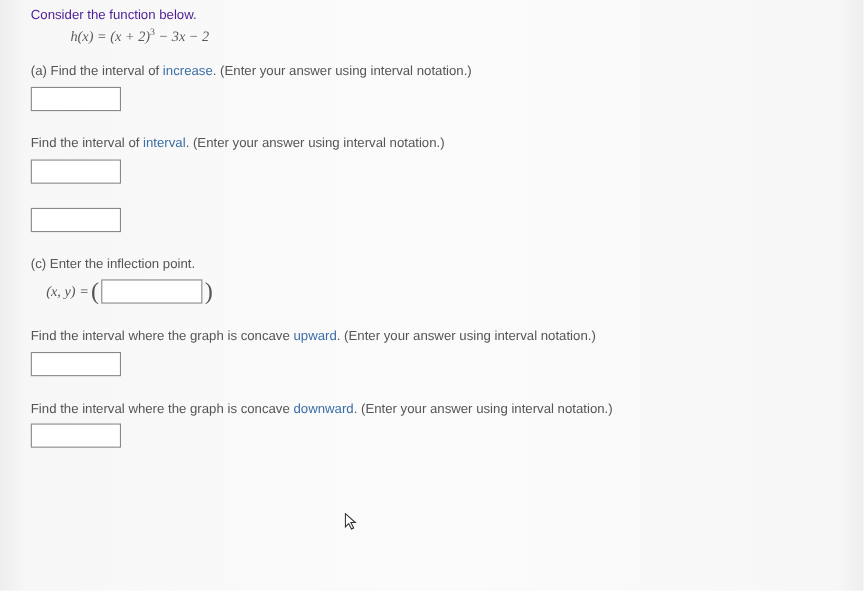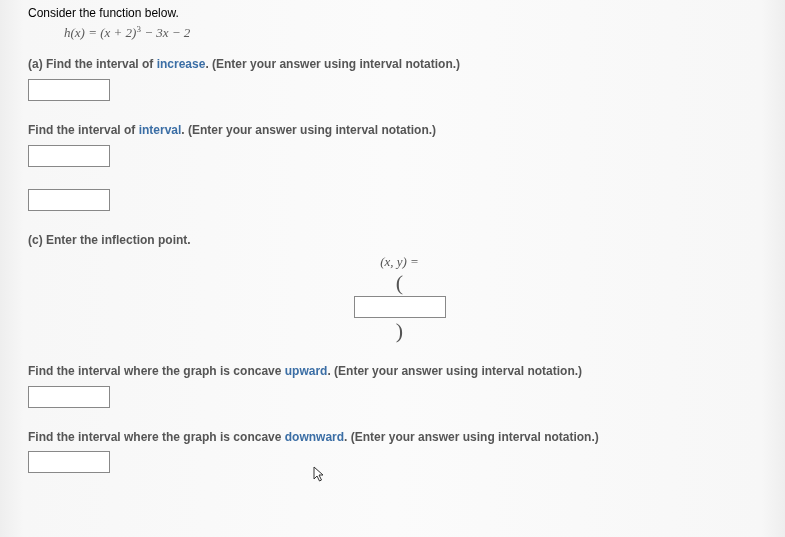--- a/index.html
+++ b/index.html
@@ -6,40 +6,39 @@
   body {
     font-family: Arial, Helvetica, sans-serif;
     font-size: 12px;
     color: #555;
     background: linear-gradient(to right, #eeeeee 0%, #f7f7f7 3%, #fbfbfb 50%, #f7f7f7 97%, #eeeeee 100%);
     padding: 6px 28px 20px 28px;
     width: 785px;
     min-height: 537px;
   }
   .header-line {
-    color: #000000;
+    color: #4c1d95;
     margin-bottom: 4px;
   }
   .function-line {
     color: #5a5a5a;
     font-style: italic;
     margin-left: 36px;
     margin-bottom: 16px;
     font-family: 'Times New Roman', serif;
     font-size: 13px;
   }
   .function-line sup { font-size: 9px; vertical-align: super; font-style: normal; }
   .section {
     margin-bottom: 22px;
   }
   .prompt {
     color: #555;
     margin-bottom: 6px;
     line-height: 1.3;
-    font-weight: bold;
   }
   .link-word {
     color: #3b6ea5;
     cursor: pointer;
   }
   .answer-box {
     width: 82px;
     height: 22px;
     border: 1px solid #888;
     background: #fff;
@@ -50,21 +49,20 @@
   }
   .inflection-row {
     font-family: 'Times New Roman', serif;
     font-style: italic;
     font-size: 13px;
     color: #555;
     margin-left: 14px;
     display: flex;
     align-items: center;
     gap: 2px;
-    flex-direction: column;
   }
   .paren {
     font-size: 22px;
     font-style: normal;
     font-family: 'Times New Roman', serif;
     line-height: 22px;
   }
   .cursor-icon {
     position: absolute;
     left: 285px;

